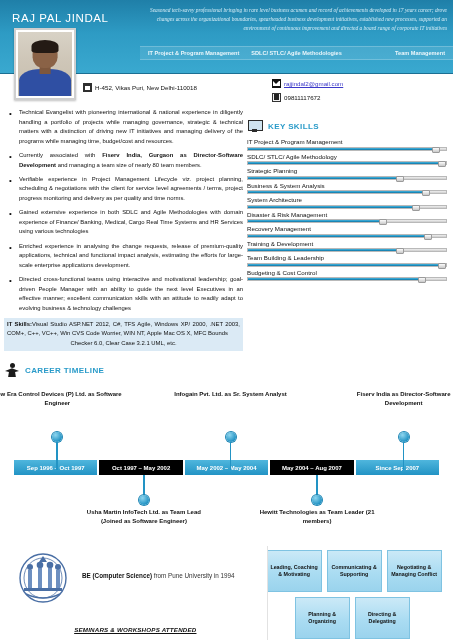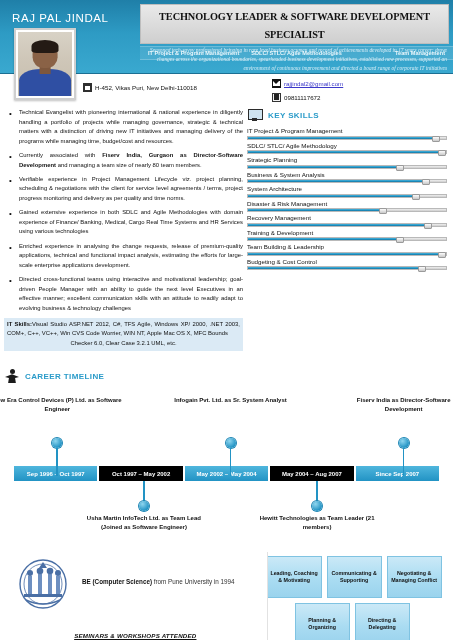--- a/index.html
+++ b/index.html
@@ -119,21 +119,21 @@
     border-top:3px solid #111;
   }
   .ico-phone{ background:#f2f2f2; border:1px solid #333; }
   .ico-phone:before{
     content:""; position:absolute; left:1px; top:0px; width:5px; height:6px; background:#222;
   }
 
   
   .cols{ position:relative; display:flex; padding:0 4px; }
   .col-left{ width:243px; padding-right:4px; }
-  .col-right{ width:200px; }
+  .col-right{ width:200px;margin-top:11px; }
 
   ul.bullets{ list-style:none; }
   ul.bullets li{
     position:relative; padding-left:15px; margin-bottom:4.5px;
     font-size:5.9px; line-height:1.63; color:#111; text-align:justify;
   }
   ul.bullets li:before{
     content:"•"; position:absolute; left:5px; top:-1px; font-size:8px; color:#111;
   }
   ul.bullets b{ font-weight:bold; }
@@ -191,21 +191,21 @@
     position:absolute; left:0; top:0; bottom:0;
     background:linear-gradient(180deg,#4fb9e0 0%, #1e8fc0 55%, #1679a6 100%);
   }
   .knob{
     position:absolute; top:-1px; width:8px; height:6px;
     background:linear-gradient(180deg,#fbfbfb,#c9c9c9);
     border:1px solid #9b9b9b; border-radius:1px;
   }
 
   
-  .timeline-sec{ position:relative; margin-top:14px; padding:4px 4px 0 4px; }
+  .timeline-sec{ position:relative; margin-top:8px; padding:4px 4px 0 4px; }
   .tl-wrap{ position:relative; height:160px; margin-top:2px; }
   .tl-bar{ position:absolute; left:10px; right:10px; top:78px; height:15px; display:flex; }
   .tl-seg{
     flex:1; display:flex; align-items:center; justify-content:center;
     font-size:6px; font-weight:bold; color:#fff; margin-right:2px;
   }
   .tl-seg:last-child{ margin-right:0; }
   .tl-seg.blue{ background:linear-gradient(180deg,#4fb6dd,#2293c4); }
   .tl-seg.dark{ background:#000000; }
 
@@ -266,23 +266,20 @@
   }
 </style>
 </head>
 <body>
 
 <div class="page">
 
   <div class="header">
     <div class="hdr-name">RAJ PAL JINDAL</div>
     <div class="hdr-right">
-      <div class="title-band">
-        <span>TECHNOLOGY LEADER &amp; SOFTWARE DEVELOPMENT SPECIALIST</span>
-      </div>
       <div class="tagline">Seasoned tech-savvy professional bringing in rare level business acumen and record of achievements developed in 17 years career; drove changes across the organizational boundaries, spearheaded business development initiatives, established new processes, supported an environment of continuous improvement and directed a board range of corporate IT initiatives</div>
     </div>
     <div class="hdr-strip">
       <div>IT Project &amp; Program Management</div>
       <div>SDLC/ STLC/ Agile Methodologies</div>
       <div>Team Management</div>
     </div>
   </div>
 
   <div class="photo-box">

